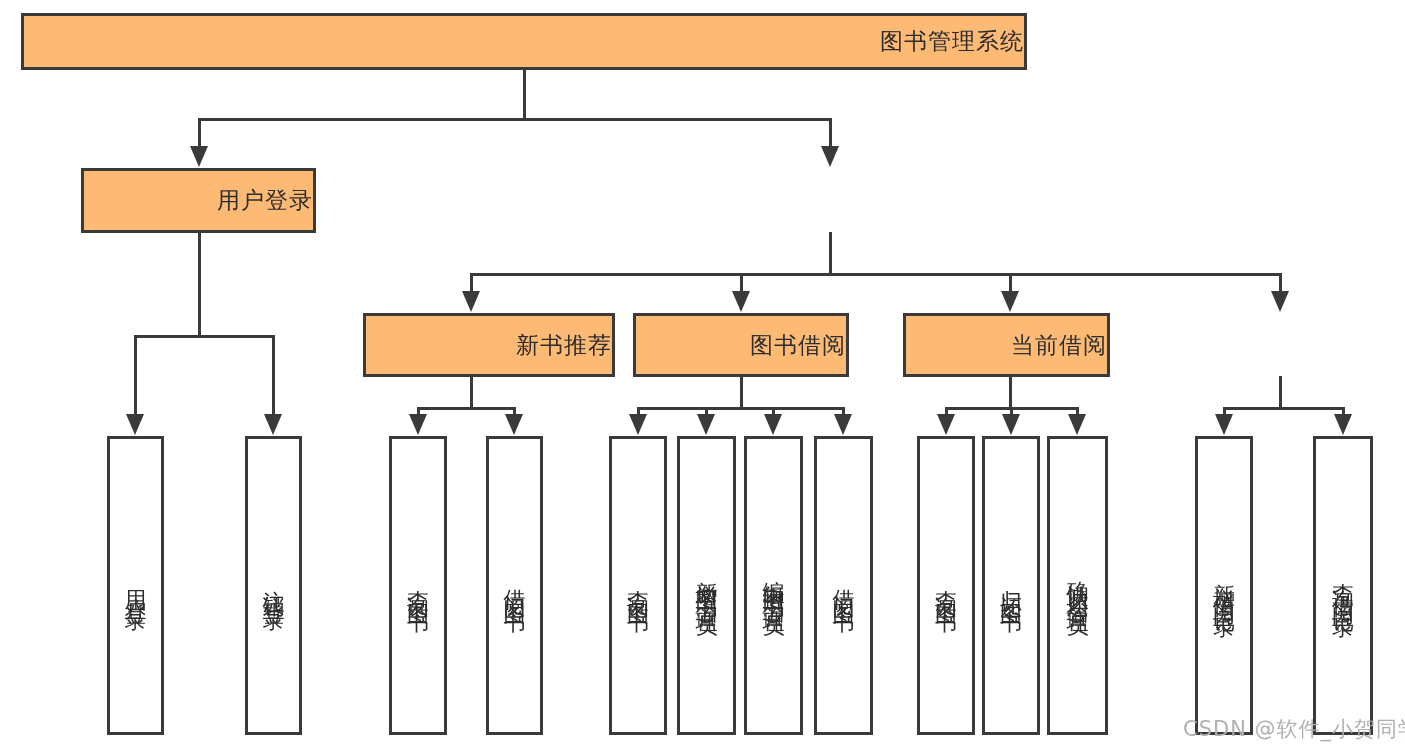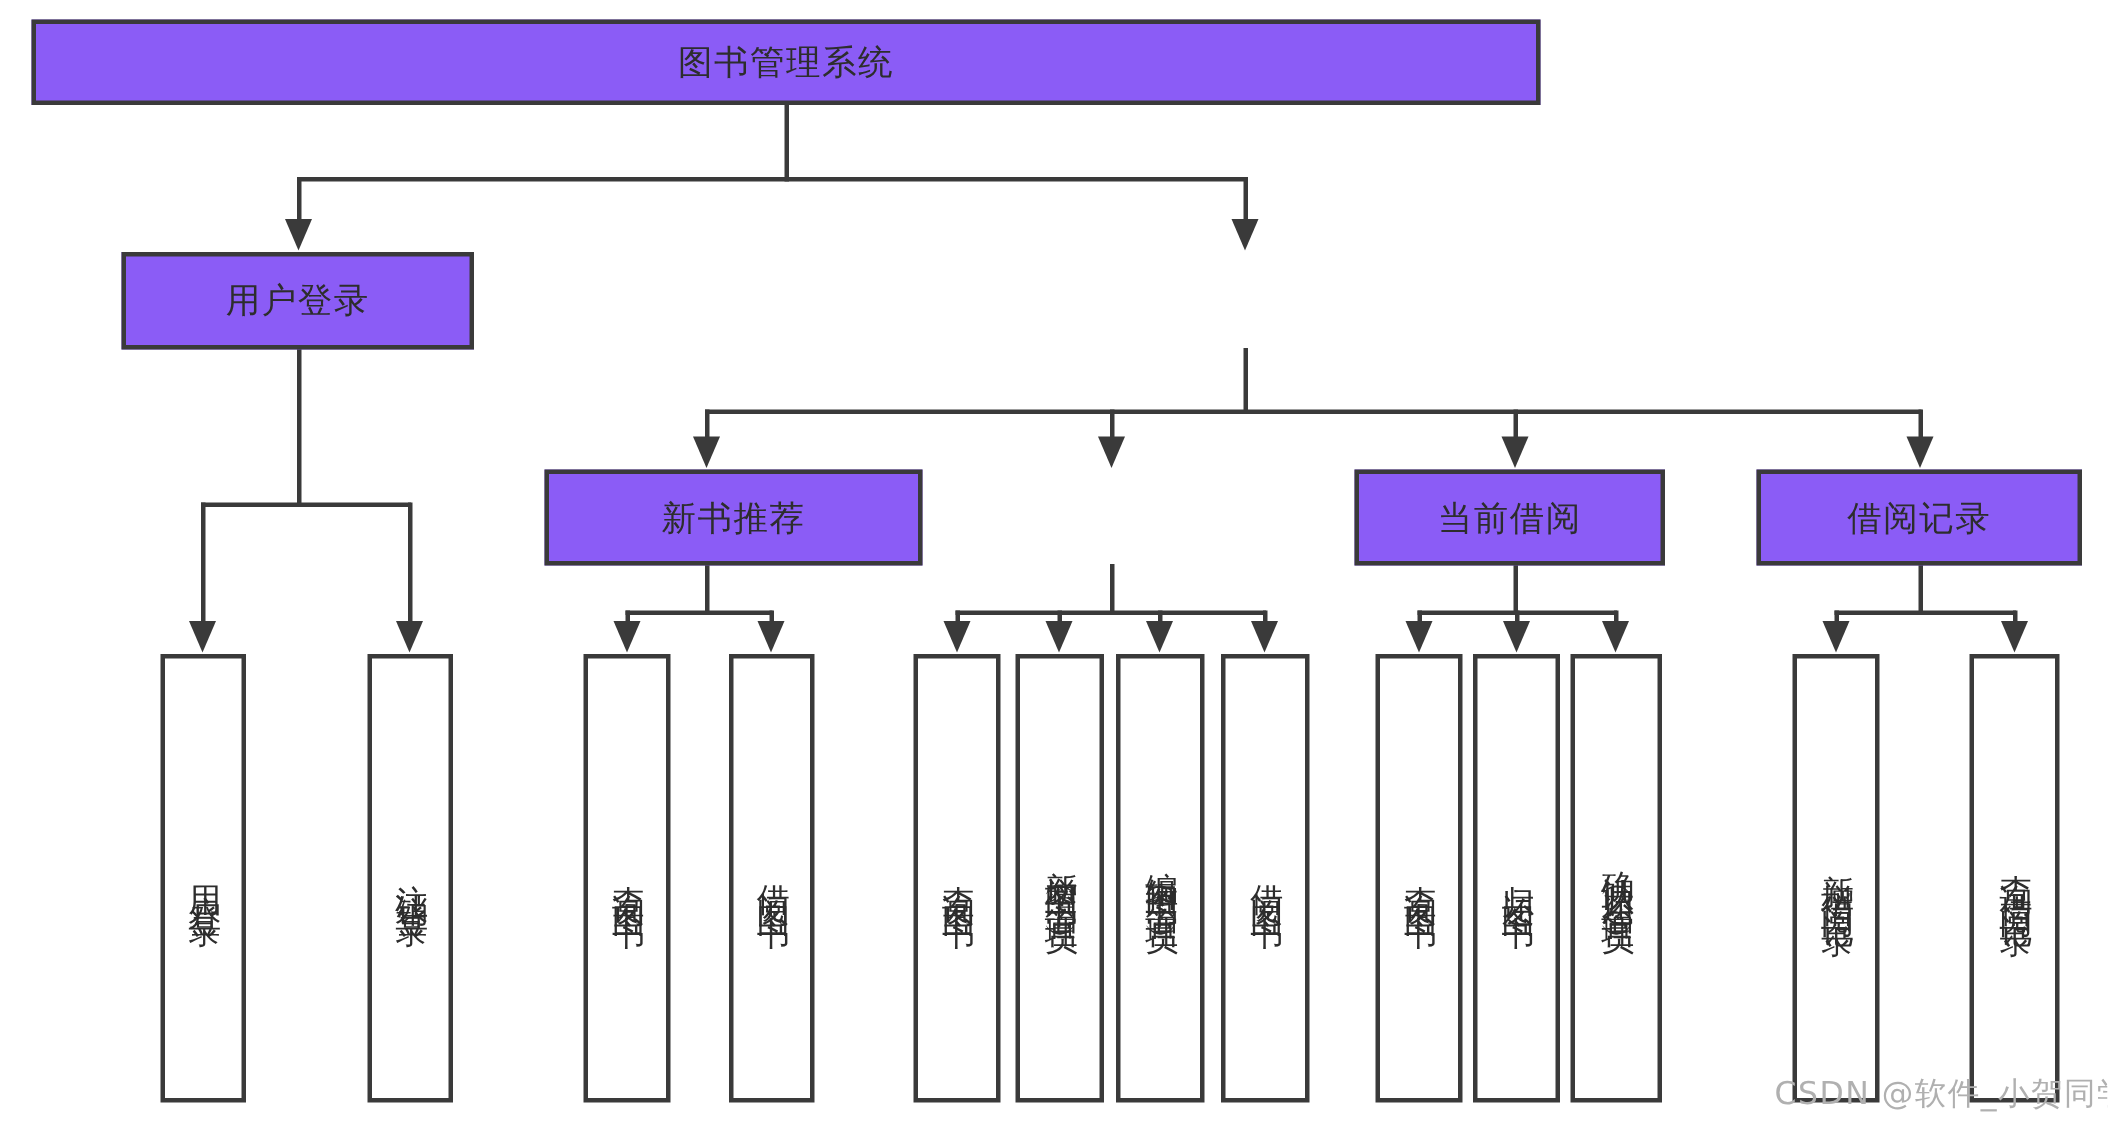--- a/index.html
+++ b/index.html
@@ -13,22 +13,22 @@
     position:relative;
     width:1405px;height:747px;
     background:var(--bg);
     overflow:hidden;
     font-family:"DejaVu Sans","Liberation Sans",sans-serif;
   }
   .hbox{
     position:absolute;
     box-sizing:border-box;
     border:3px solid var(--line);
-    background:#8b5cf6;
-    display:flex;align-items:center;justify-content:center;
+    background:#fdba74;
+    display:flex;align-items:center;justify-content:flex-end;
     font-size:23px;color:var(--ink);
     letter-spacing:1px;
     white-space:nowrap;
     z-index:2;
   }
   .vbox{
     position:absolute;
     box-sizing:border-box;
     border:3px solid var(--line);
     background:#fff;
@@ -71,25 +71,25 @@
     <span>图书管理系统</span>
   </div>
 
   <div class="hbox" style="left:81px;top:168px;width:235px;height:65px;">
     <span>用户登录</span>
   </div>
 
   <div class="hbox" style="left:363px;top:313px;width:252px;height:64px;">
     <span>新书推荐</span>
   </div>
+  <div class="hbox" style="left:633px;top:313px;width:216px;height:64px;">
+    <span>图书借阅</span>
+  </div>
   <div class="hbox" style="left:903px;top:313px;width:207px;height:64px;">
     <span>当前借阅</span>
-  </div>
-  <div class="hbox" style="left:1171px;top:313px;width:217px;height:64px;">
-    <span>借阅记录</span>
   </div>
 
   <div class="vbox" style="left:107px;top:436px;width:57px;height:299px;">
     <span>用户登录</span>
   </div>
   <div class="vbox" style="left:245px;top:436px;width:57px;height:299px;">
     <span>注销登录</span>
   </div>
 
   <div class="vbox" style="left:389px;top:436px;width:58px;height:299px;">

